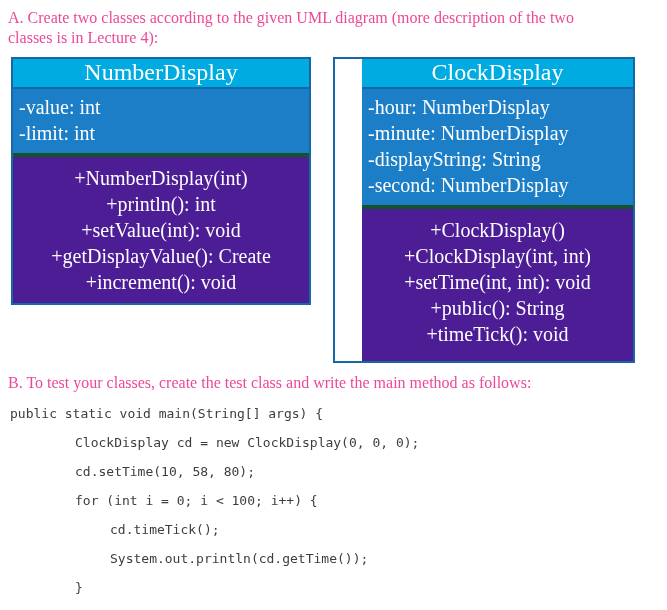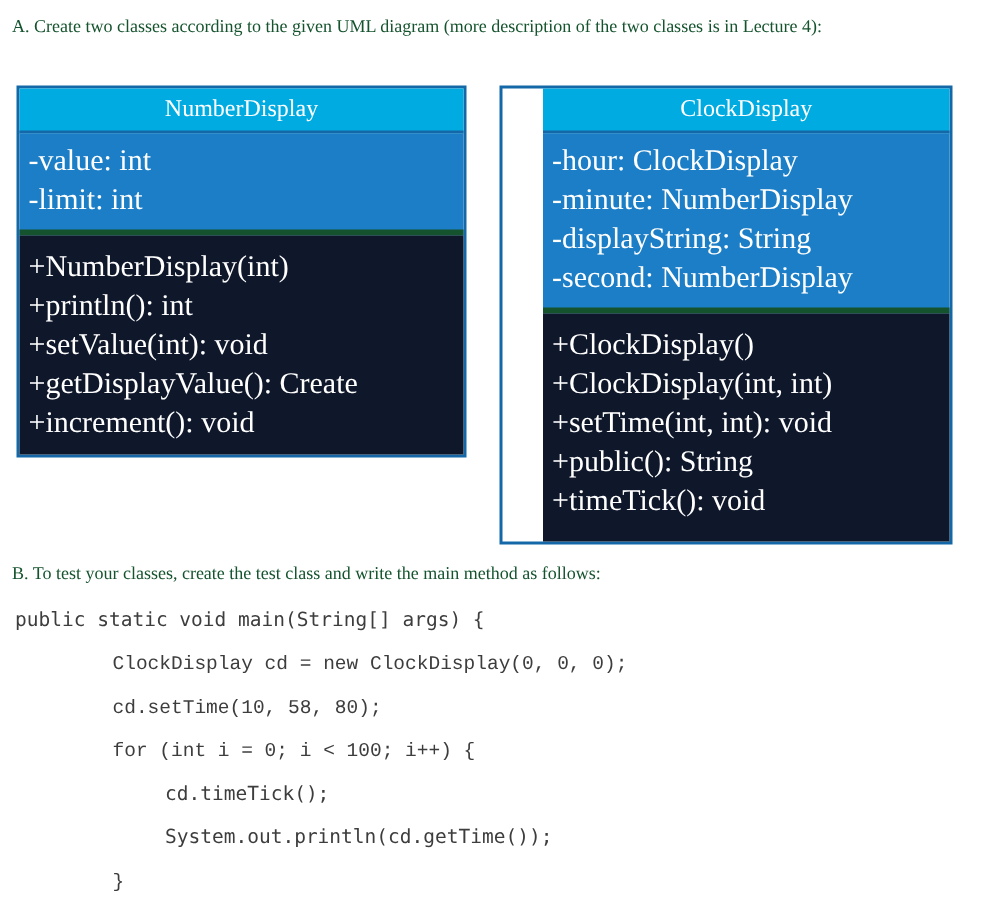--- a/index.html
+++ b/index.html
@@ -8,22 +8,22 @@
     position: relative;
     width: 667px;
     height: 610px;
     background: #ffffff;
     overflow: hidden;
     font-family: "Liberation Serif", serif;
   }
   
   .para {
     position: absolute;
-    color: #14532d;
-    font-size: 12px;
+    color: #ec4899;
+    font-size: 16px;
     line-height: 19.5px;
     font-family: "Liberation Serif", serif;
   }
   .para-a { left: 8px; top: 8px; width: 602px; }
   .para-b { left: 8px; top: 373px; width: 640px; }
   
   .class-box {
     position: absolute;
     top: 57px;
     border: 2px solid #1568a8;
@@ -31,54 +31,55 @@
     flex-direction: column;
     color: #ffffff;
     font-family: "Liberation Serif", serif;
   }
   .box-number { left: 11px;  width: 300px; height: 248px; }
   .box-clock  { left: 333px; width: 302px; height: 306px; padding-left: 27px; }
   .class-header {
     background: #00abe1;
     border-bottom: 2px solid #1568a8;
     text-align: center;
-    font-size: 16px;
+    font-size: 24px;
     line-height: 27px;
     height: 30px;
     flex: 0 0 auto;
   }
   .class-fields {
     background: #1b7ec6;
     border-bottom: 4px solid #14532d;
     padding: 5px 6px 7px 6px;
     flex: 0 0 auto;
   }
   .class-methods {
-    background: #0f172a;
+    background: #4c1d95;
     padding: 8px 6px 6px 6px;
     flex: 1 1 auto;
+    text-align: center;
   }
   .member-row {
     font-size: 20px;
     line-height: 26px;
     white-space: nowrap;
   }
   
   .code-block {
     position: absolute;
     left: 0;
     top: 399px;
     width: 667px;
     font-family: "DejaVu Sans Mono", "Liberation Mono", monospace;
     font-size: 13px;
     color: #3d3d3d;
   }
   .code-line { display: block; line-height: 29px; height: 29px; white-space: pre; }
   .ind-a { margin-left: 10px; }
-  .ind-b { margin-left: 75px; font-family: Liberation Mono, monospace; }
+  .ind-b { margin-left: 75px; }
   .ind-c { margin-left: 110px; }
   .ind-d { margin-left: 45px; }
 </style>
 </head>
 <body>
 
 <div class="page">
 
   <div class="para para-a">A. Create two classes according to the given UML diagram (more description of the two classes is in Lecture 4):</div>
 
@@ -95,21 +96,21 @@
         <div class="member-row">+println(): int</div>
         <div class="member-row">+setValue(int): void</div>
         <div class="member-row">+getDisplayValue(): Create</div>
         <div class="member-row">+increment(): void</div>
       </div>
     </div>
 
     <div class="class-box box-clock">
       <div class="class-header">ClockDisplay</div>
       <div class="class-fields">
-        <div class="member-row">-hour: ClockDisplay</div>
+        <div class="member-row">-hour: NumberDisplay</div>
         <div class="member-row">-minute: NumberDisplay</div>
         <div class="member-row">-displayString: String</div>
         <div class="member-row">-second: NumberDisplay</div>
       </div>
       <div class="class-methods">
         <div class="member-row">+ClockDisplay()</div>
         <div class="member-row">+ClockDisplay(int, int)</div>
         <div class="member-row">+setTime(int, int): void</div>
         <div class="member-row">+public(): String</div>
         <div class="member-row">+timeTick(): void</div>

